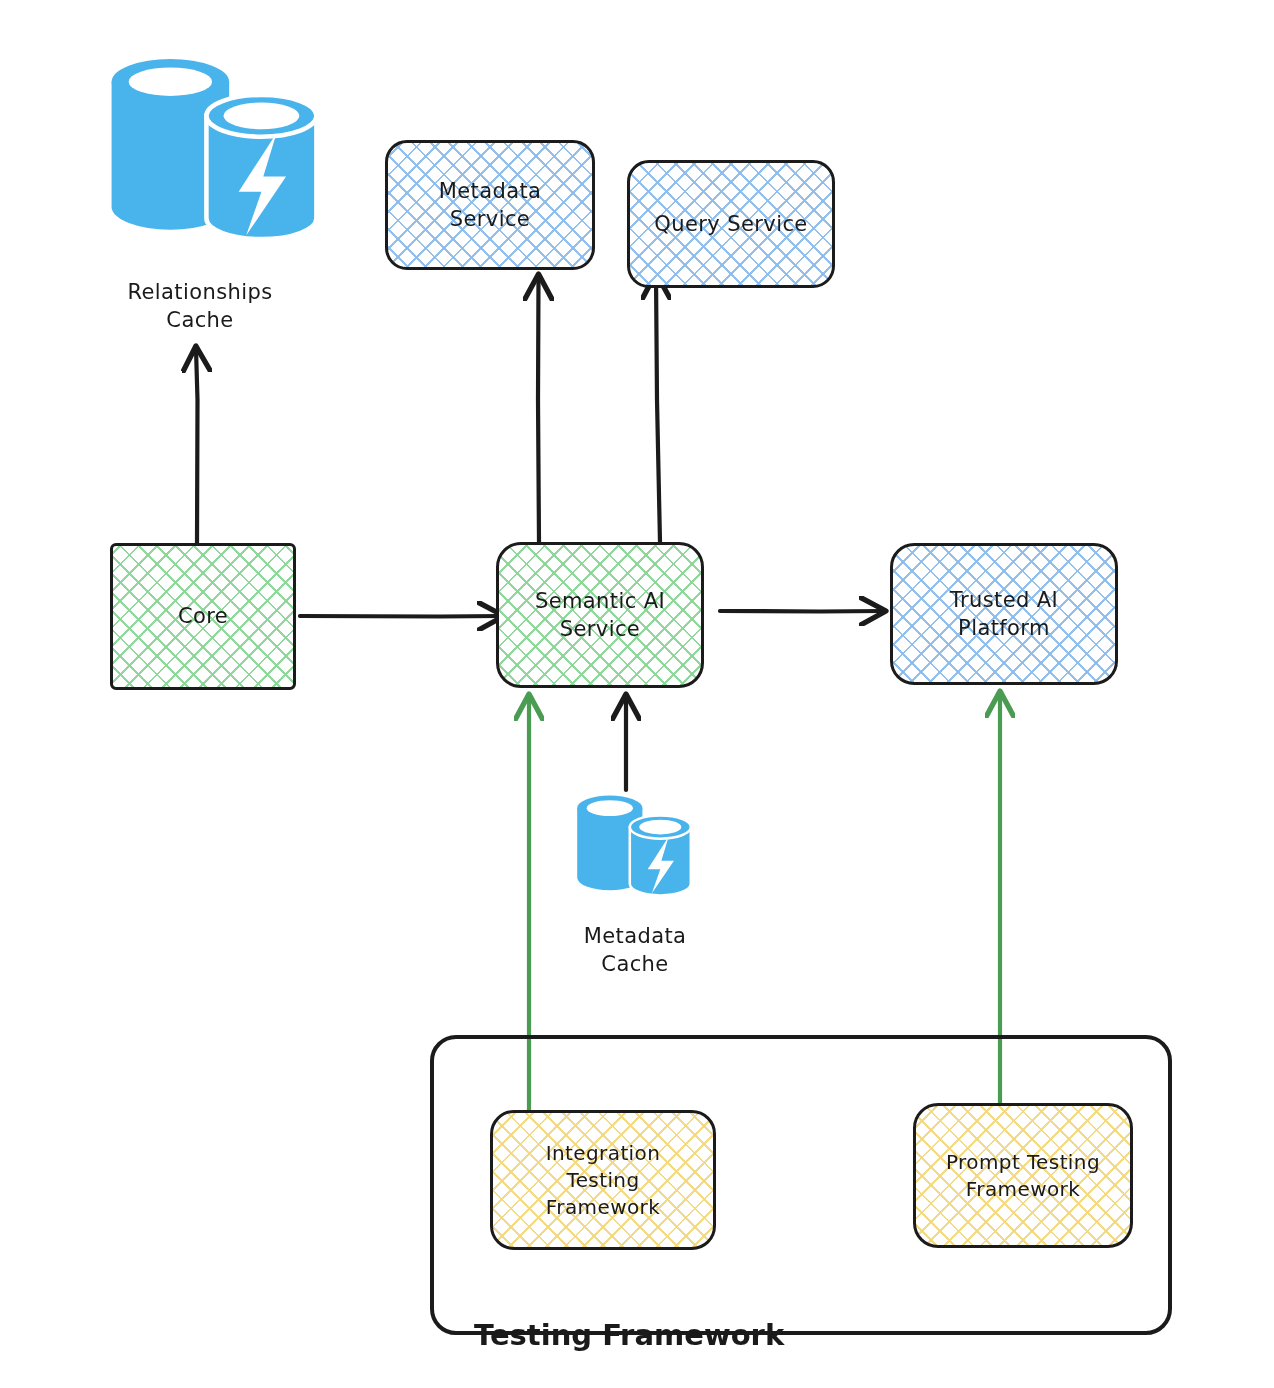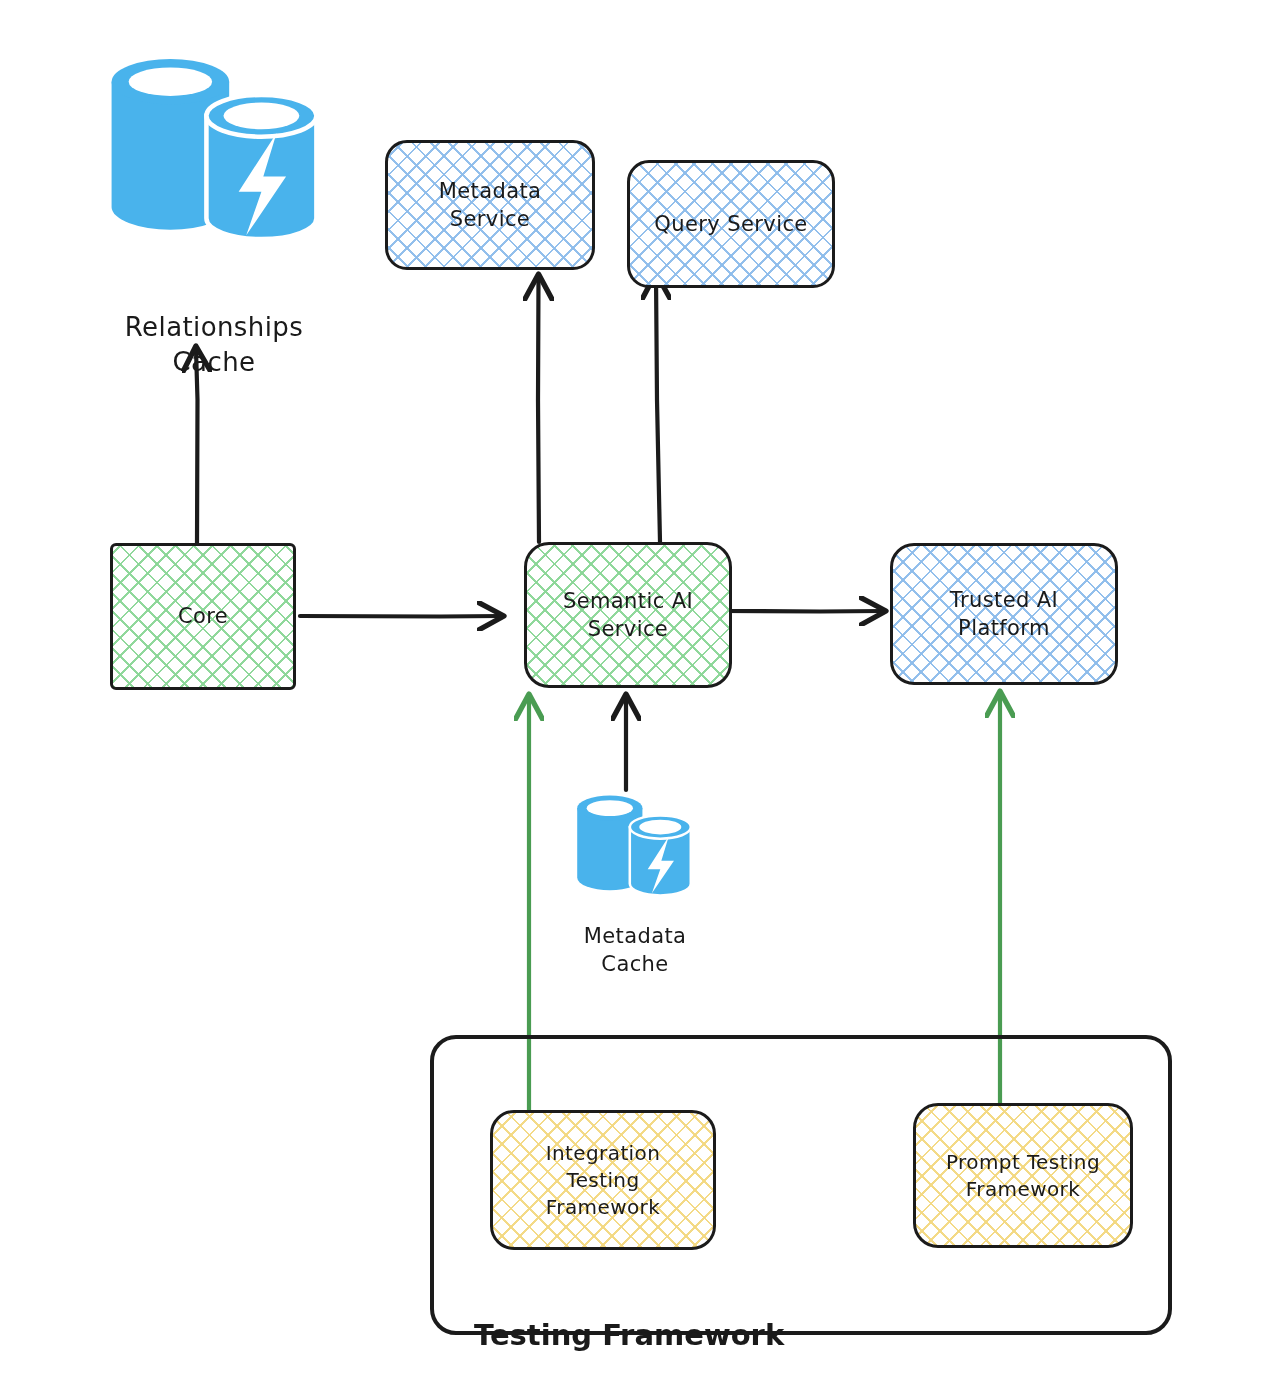--- a/index.html
+++ b/index.html
@@ -94,21 +94,21 @@
       <path d="M6 22 h62 v66 a31 12 0 0 1 -62 0 z"></path>
       <ellipse cx="37" cy="22" rx="31" ry="12"></ellipse>
       <ellipse cx="37" cy="22" rx="22" ry="7.5" fill="#ffffff"></ellipse>
       <path d="M56 40 h58 v54 a29 11 0 0 1 -58 0 z" stroke="#ffffff" stroke-width="2.4"></path>
       <ellipse cx="85" cy="40" rx="29" ry="11" stroke="#ffffff" stroke-width="2.4"></ellipse>
       <ellipse cx="85" cy="40" rx="20" ry="7" fill="#ffffff" stroke="none"></ellipse>
     </g>
     <path d="M93 49 L73 80 L85 80 L77 103 L98 72 L86 72 Z" fill="#ffffff"></path>
   </svg>
 </div>
-<div class="cap" id="cache-label-0" style="left: 92px; top: 278px; width: 244px; font-size: 26px; margin-top: 32px;">Relationships
+<div class="cap" id="cache-label-0" style="left: 78px; top: 278px; width: 244px; font-size: 21px;">Relationships
 Cache</div>
 
 <div class="db-icon" id="cache-icon-1" style="left: 569px; top: 785px; width: 130px; height: 122px;">
   <svg viewBox="0 0 120 116" width="100%" height="100%">
     <g fill="#49b3ec">
       <path d="M6 22 h62 v66 a31 12 0 0 1 -62 0 z"></path>
       <ellipse cx="37" cy="22" rx="31" ry="12"></ellipse>
       <ellipse cx="37" cy="22" rx="22" ry="7.5" fill="#ffffff"></ellipse>
       <path d="M56 40 h58 v54 a29 11 0 0 1 -58 0 z" stroke="#ffffff" stroke-width="2.4"></path>
       <ellipse cx="85" cy="40" rx="29" ry="11" stroke="#ffffff" stroke-width="2.4"></ellipse>
@@ -123,21 +123,21 @@
 <div class="node hatch-blue" id="node-0" style="left: 385px; top: 140px; width: 210px; height: 130px; font-size: 21px; border-radius: 22px;">
   <span style="white-space: pre-line;">Metadata
 Service</span>
   </div>
 <div class="node hatch-blue" id="node-1" style="left: 627px; top: 140px; width: 208px; height: 128px; font-size: 21px; border-radius: 22px; margin-top: 20px;">
   <span style="white-space: pre-line;">Query Service</span>
   </div>
 <div class="node hatch-green" id="node-2" style="left: 110px; top: 543px; width: 186px; height: 147px; font-size: 21px; border-radius: 6px;">
   <span style="white-space: pre-line;">Core</span>
   </div>
-<div class="node hatch-green" id="node-3" style="left: 524px; top: 542px; width: 208px; height: 146px; font-size: 21px; border-radius: 25px;">
+<div class="node hatch-green" id="node-3" style="left: 496px; top: 542px; width: 208px; height: 146px; font-size: 21px; border-radius: 25px;">
   <span style="white-space: pre-line;">Semantic AI
 Service</span>
   </div>
 <div class="node hatch-blue" id="node-4" style="left: 890px; top: 543px; width: 228px; height: 142px; font-size: 21px; border-radius: 24px;">
   <span style="white-space: pre-line;">Trusted AI
 Platform</span>
   </div>
 <div class="node hatch-yellow" id="node-5" style="left: 490px; top: 1110px; width: 226px; height: 140px; font-size: 20px; border-radius: 24px;">
   <span style="white-space: pre-line;">Integration
 Testing

